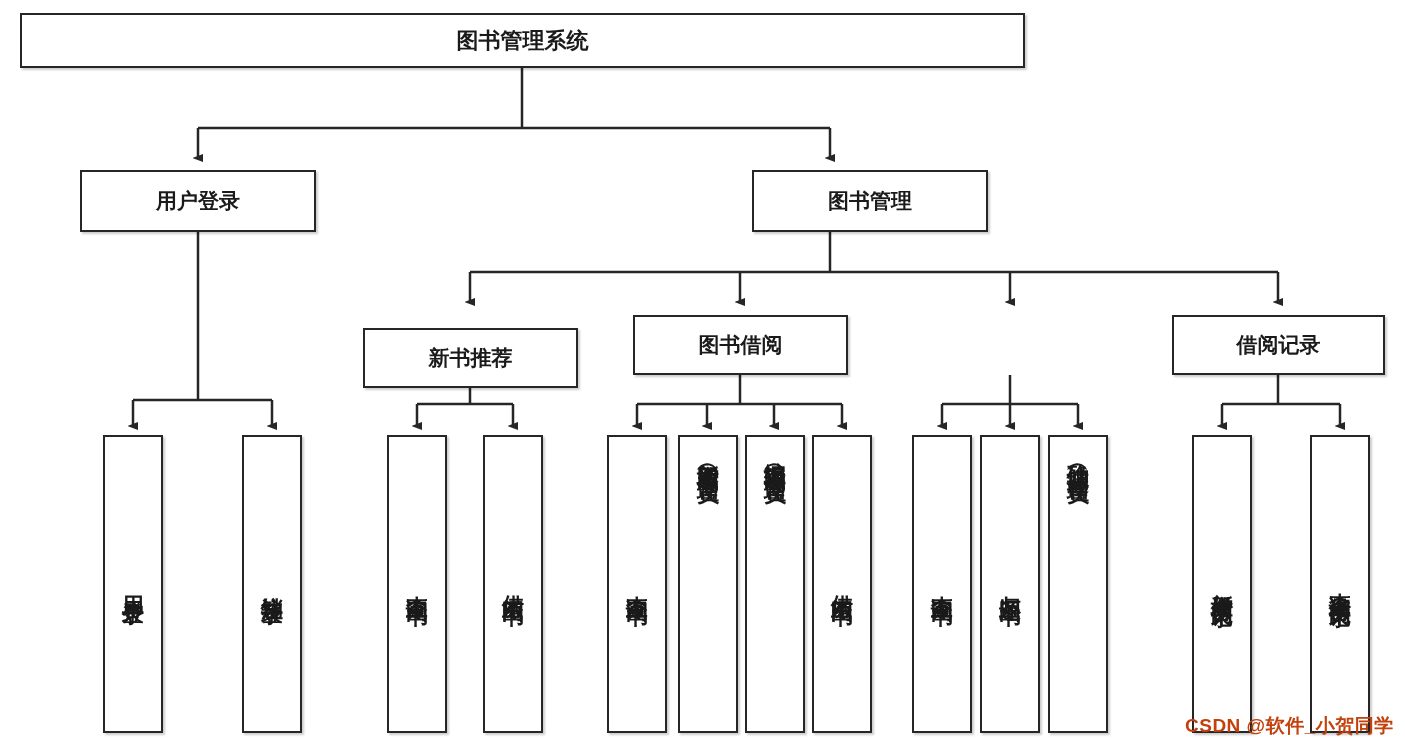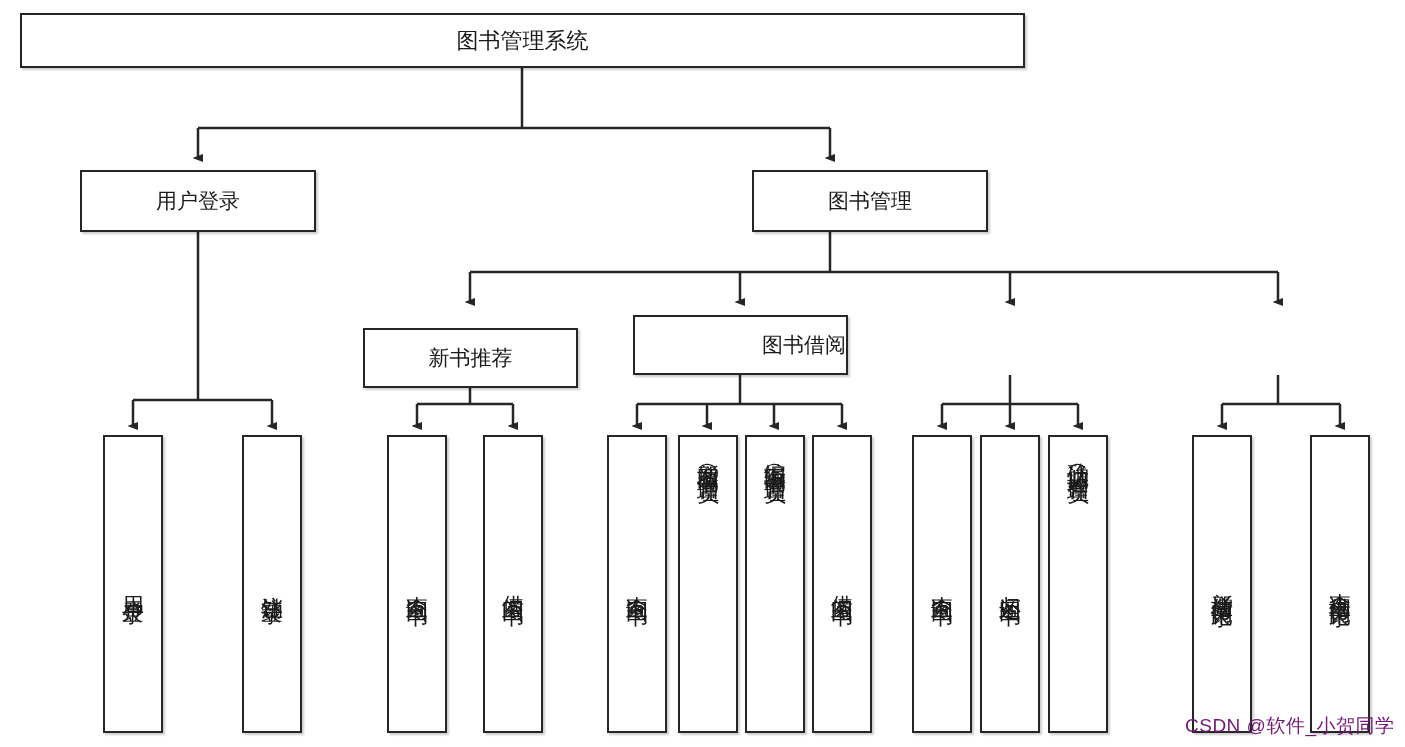--- a/index.html
+++ b/index.html
@@ -10,20 +10,21 @@
   }
   body {
     font-family: "Liberation Sans", "DejaVu Sans", sans-serif;
   }
   #canvas {
     position: relative;
     width: 1405px;
     height: 747px;
     background: #ffffff;
     overflow: hidden;
+    font-weight: bold;
   }
   svg.wires {
     position: absolute;
     left: 0;
     top: 0;
     width: 1405px;
     height: 747px;
     pointer-events: none;
   }
   .node {
@@ -68,21 +69,21 @@
   }
   .node.vert.centered {
     align-items: center;
     padding-top: 0;
   }
   .watermark {
     position: absolute;
     left: 1185px;
     top: 713px;
     font-size: 19px;
-    color: #701a75;
+    color: #c2410c;
     white-space: nowrap;
     letter-spacing: 0.5px;
   }
 </style>
 </head>
 <body>
 
 <div id="canvas">
 
   <svg class="wires" viewBox="0 0 1405 747">
@@ -142,22 +143,25 @@
   <div class="node horiz" style="left:80px; top:170px; width:236px; height:62px;">
     <span class="label">用户登录</span>
   </div>
   <div class="node horiz" style="left:712px; top:170px; width:236px; height:62px;margin-left:40px;">
     <span class="label">图书管理</span>
   </div>
 
   <div class="node horiz" style="left:363px; top:315px; width:215px; height:60px;margin-top:13px;">
     <span class="label">新书推荐</span>
   </div>
-  <div class="node horiz" style="left:633px; top:315px; width:215px; height:60px;justify-content:flex-end;">
+  <div class="node horiz" style="left:633px; top:315px; width:215px; height:60px;">
     <span class="label">图书借阅</span>
+  </div>
+  <div class="node horiz" style="left:1172px; top:315px; width:213px; height:60px;">
+    <span class="label">借阅记录</span>
   </div>
 
   <div class="node vert centered" style="left:103px; top:435px; width:60px; height:298px;">
     <span class="label">用户登录</span>
   </div>
   <div class="node vert centered" style="left:242px; top:435px; width:60px; height:298px;">
     <span class="label">注销登录</span>
   </div>
 
   <div class="node vert centered" style="left:387px; top:435px; width:60px; height:298px;">

